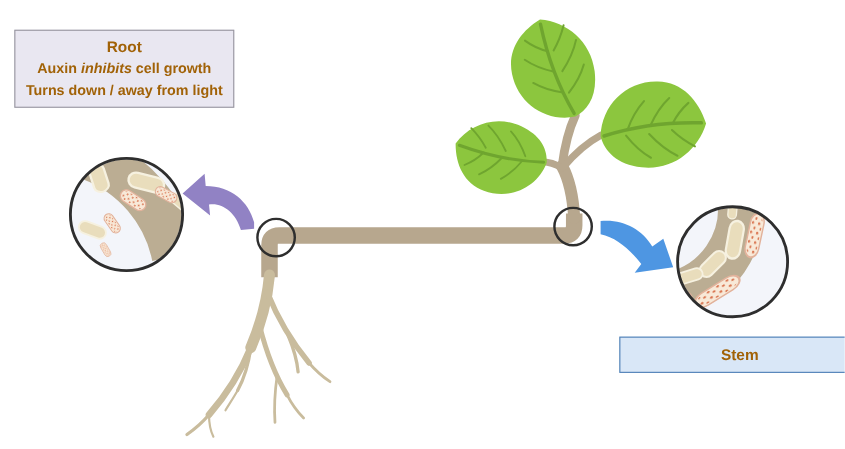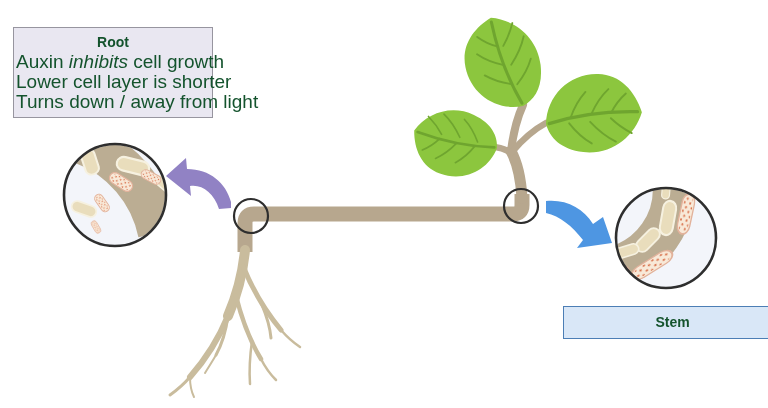--- a/index.html
+++ b/index.html
@@ -1,33 +1,33 @@
 <!DOCTYPE html>
 <html style="--c-leaf: #8CC63E; --c-leaf-vein: #6FA52F; --c-stem: #B7A78E; --c-root: #C9BC9D; --c-band: #BBAD93; --c-plain-cell: #E9DDBC; --c-plain-cell-border: #F6F1E0; --c-dotted-cell: #F8E9D8; --c-dotted-cell-border: #E2B29B; --c-dot: #D9744F; --c-purple-arrow: #9182C4; --c-blue-arrow: #4E96E2; --c-circle-fill: #F3F5FA; --c-circle-stroke: #2E2E2E; --c-root-box-bg: #E9E7F1; --c-root-box-border: #97959F; --c-stem-box-bg: #D9E7F7; --c-stem-box-border: #4C7EB5;"><head>
 <meta charset="utf-8">
 <style>
   html,body{margin:0;padding:0;background:#fff;}
   .stage{
     position:relative;width:768px;height:408px;background:#fff;overflow:hidden;
-    font-family:"Liberation Sans",sans-serif;color:#14532d;
+    font-family:"Liberation Sans",sans-serif;color:#a16207;
   }
   .stage svg{position:absolute;left:0;top:0;}
   .info-box{
     position:absolute;text-align:center;box-sizing:border-box;
   }
   .root-box{
     left:13px;top:27px;width:200px;padding:4px 2px 5px;
     background:var(--c-root-box-bg);border:1.6px solid var(--c-root-box-border);
   }
   .stem-box{
     left:563px;top:306px;width:219px;padding:5px 2px 6px;
     background:var(--c-stem-box-bg);border:1.8px solid var(--c-stem-box-border);
   }
   .box-title{font-size:14px;font-weight:bold;line-height:20px;}
-  .box-line{font-size:19px;line-height:20px;white-space:nowrap;}
+  .box-line{font-size:13px;line-height:20px;white-space:nowrap;font-weight:bold;}
   
   .stem-stroke{stroke:var(--c-stem);fill:none;}
   .root-stroke{stroke:var(--c-root);fill:none;stroke-linecap:round;}
   .leaf-blade{fill:var(--c-leaf);}
   .leaf-vein{stroke:var(--c-leaf-vein);fill:none;stroke-linecap:round;}
   .marker-circle{fill:none;stroke:var(--c-circle-stroke);stroke-width:2.2;}
   .mag-bg{fill:var(--c-circle-fill);}
   .mag-ring{fill:none;stroke:var(--c-circle-stroke);stroke-width:2.6;}
   .band{stroke:var(--c-band);fill:none;}
   .cell-plain{fill:var(--c-plain-cell);stroke:var(--c-plain-cell-border);stroke-width:2;}
@@ -141,21 +141,20 @@
         <use href="#dcell" transform="translate(618,272) rotate(170) scale(0.75)"></use>
         <use href="#dcell" transform="translate(695,190) rotate(100) scale(0.5)"></use>
       </g>
       <circle class="mag-ring" cx="666" cy="238" r="50"></circle>
     </g>
   </svg>
 
   <div class="info-box root-box">
     <div class="box-title">Root</div>
     <div class="box-line"><span>Auxin </span><i>inhibits</i><span> cell growth</span></div>
-    <div class="box-line">Lower cell layer is shorter</div>
     <div class="box-line">Turns down / away from light</div>
   </div>
 
   <div class="info-box stem-box">
     <div class="box-title">Stem</div>
   </div>
 
 </div>
 
 </body></html>

